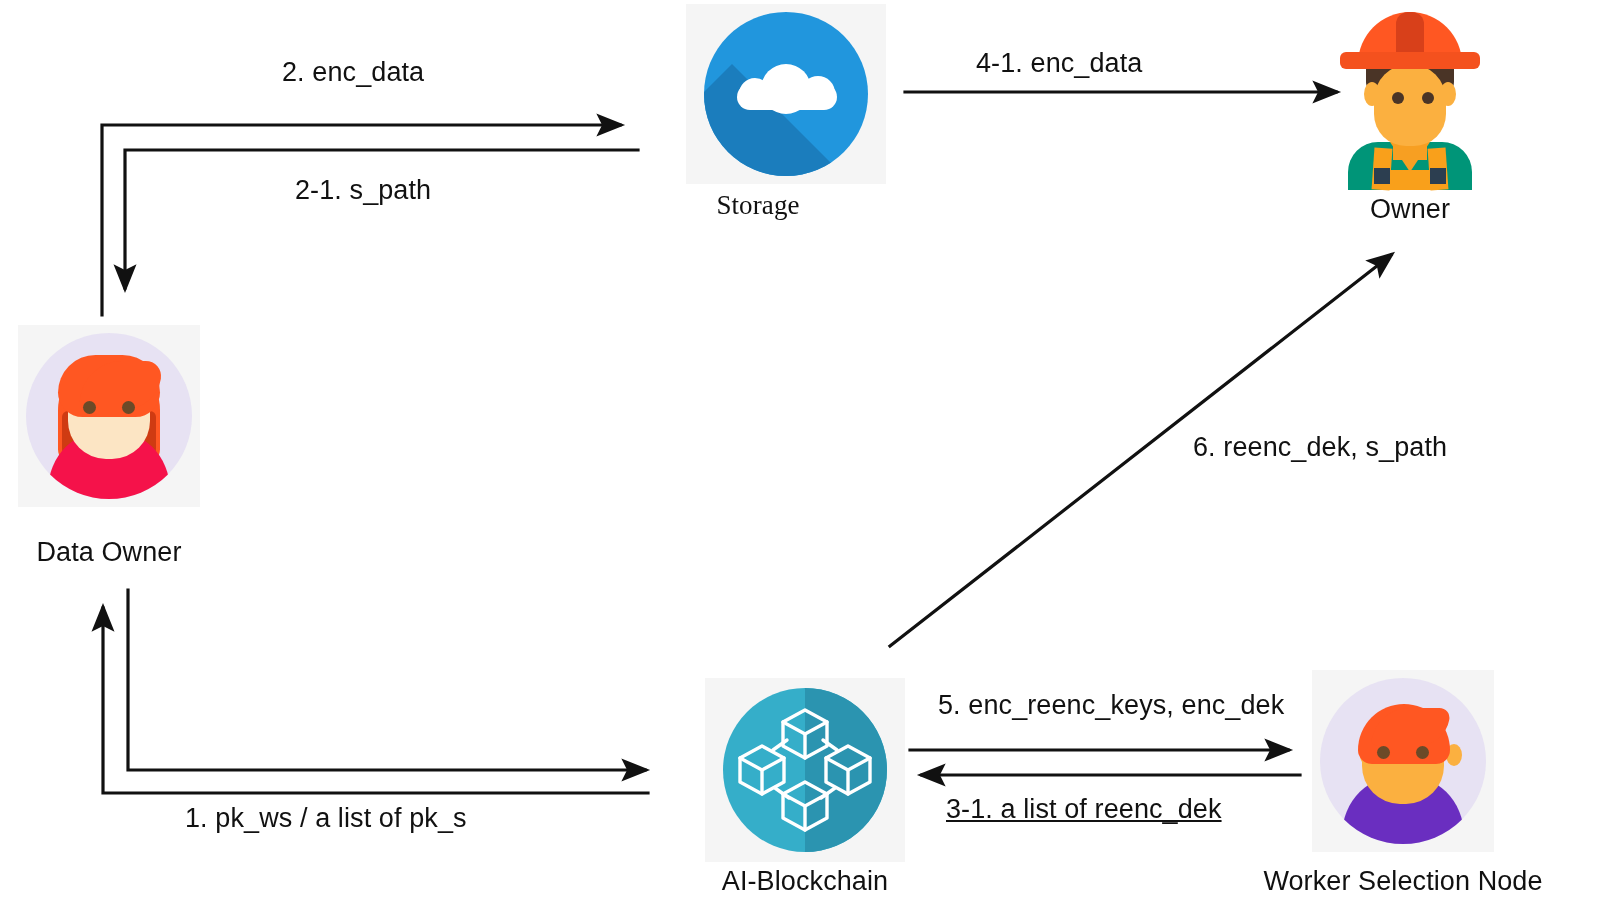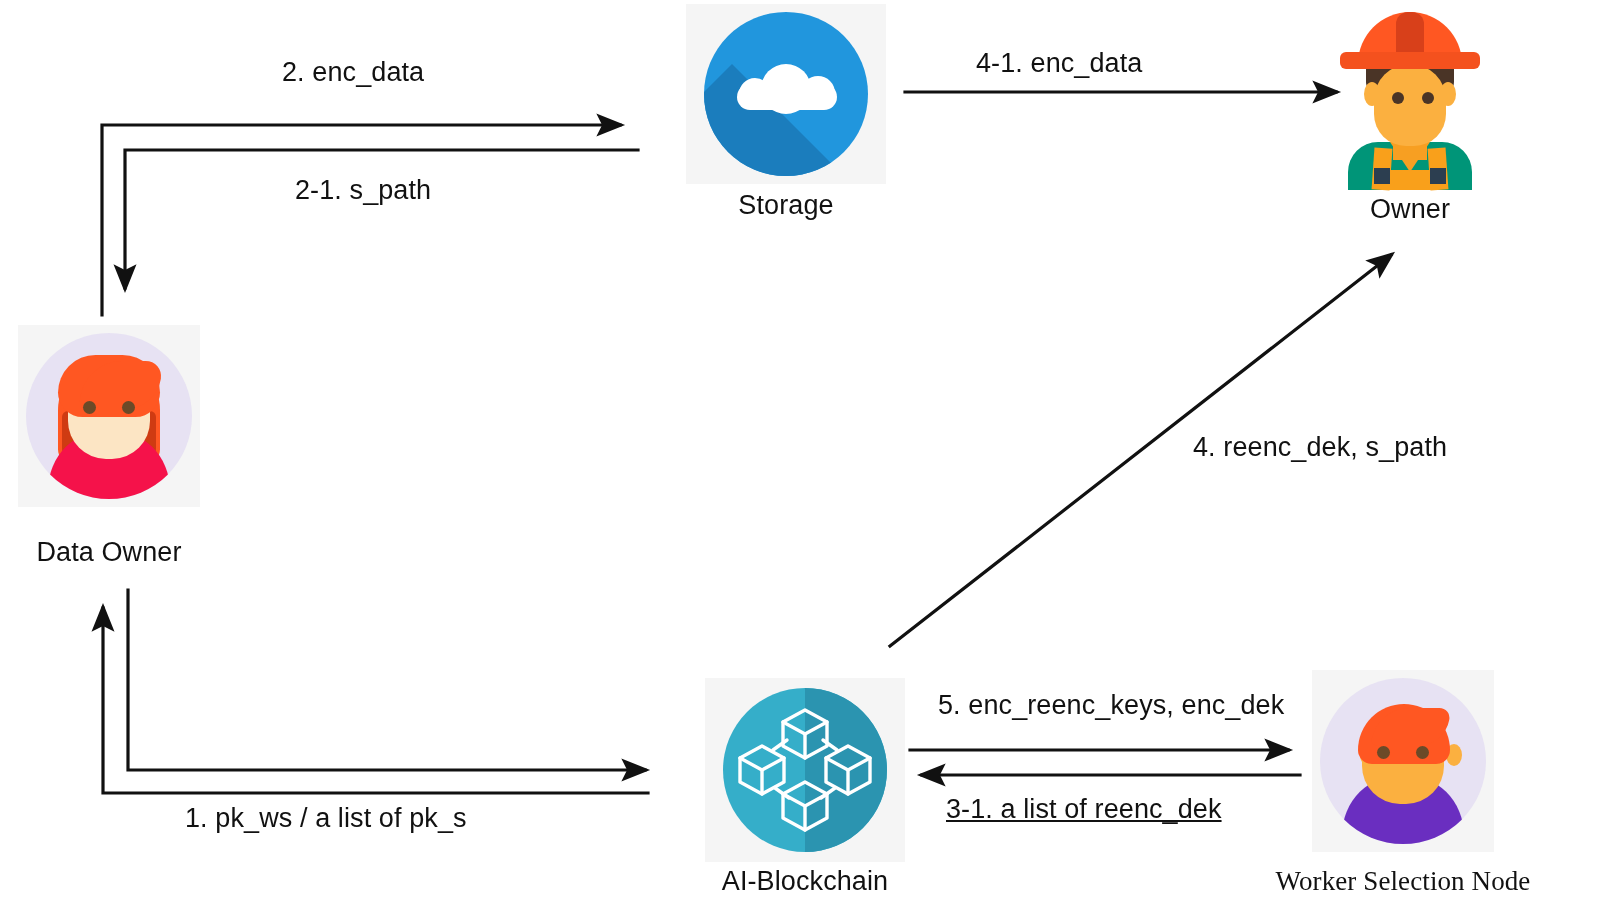--- a/index.html
+++ b/index.html
@@ -322,21 +322,21 @@
       <path d="M1300,775 L 922,775" fill="none" stroke="#111111" stroke-width="3.2" stroke-linecap="square" marker-end="url(#ah)"></path>
     </g>
   </svg>
 
   <div class="msg-label" style="left:282px; top:59px;">2. enc_data</div>
 
   <div class="msg-label" style="left:295px; top:177px;">2-1. s_path</div>
 
   <div class="msg-label" style="left:976px; top:50px;">4-1. enc_data</div>
 
-  <div class="msg-label" style="left:1193px; top:434px;">4. reenc_dek, s_path</div>
+  <div class="msg-label" style="left:1193px; top:434px;">6. reenc_dek, s_path</div>
 
 
   <div class="msg-label" style="left:185px; top:805px;">1. pk_ws / a list of pk_s</div>
 
   <div class="msg-label" style="left:938px; top:692px;">5. enc_reenc_keys, enc_dek</div>
 
   <div class="msg-label" style="left:946px; top:796px;text-decoration:underline;">3-1. a list of reenc_dek</div>
 
   <div class="node" style="left:18px; top:325px;">
     <div class="node-box avatar-box" style="left:0; top:0;">
@@ -360,21 +360,21 @@
       <div class="storage-circle">
         <div class="storage-shadow"></div>
         <div class="cloud">
           <div class="c-base"></div>
           <div class="c-b2"></div>
           <div class="c-b1"></div>
           <div class="c-b3"></div>
         </div>
       </div>
     </div>
-    <div class="node-label" style="left:686px; top:192px; width:200px;">Storage</div>
+    <div class="node-label" style="left:658px; top:192px; width:200px;font-family:Liberation Serif, serif;">Storage</div>
   </div>
 
   <div class="node worker-wrap">
     <div style="position:absolute; left:0; top:0; width:140px; height:182px;">
       <div class="wk-shirt"></div>
       <div class="wk-strap l"></div>
       <div class="wk-strap r"></div>
       <div class="wk-bib"></div>
       <div class="wk-buckle l"></div>
       <div class="wk-buckle r"></div>
@@ -433,16 +433,16 @@
         <div class="av-neck" style="background:#f7a847;"></div>
         <div class="av-face" style="background:#fbb040;"></div>
         <div class="ws-ear l"></div>
         <div class="ws-ear r"></div>
         <div class="ws-hair"></div>
         <div class="ws-fringe"></div>
         <div class="av-eye l"></div>
         <div class="av-eye r"></div>
       </div>
     </div>
-    <div class="node-label" style="left:-72px; top:198px; width:326px;font-family:Liberation Serif, serif;">Worker Selection Node</div>
+    <div class="node-label" style="left:-72px; top:198px; width:326px;">Worker Selection Node</div>
   </div>
 
 </div>
 
 </body></html>

